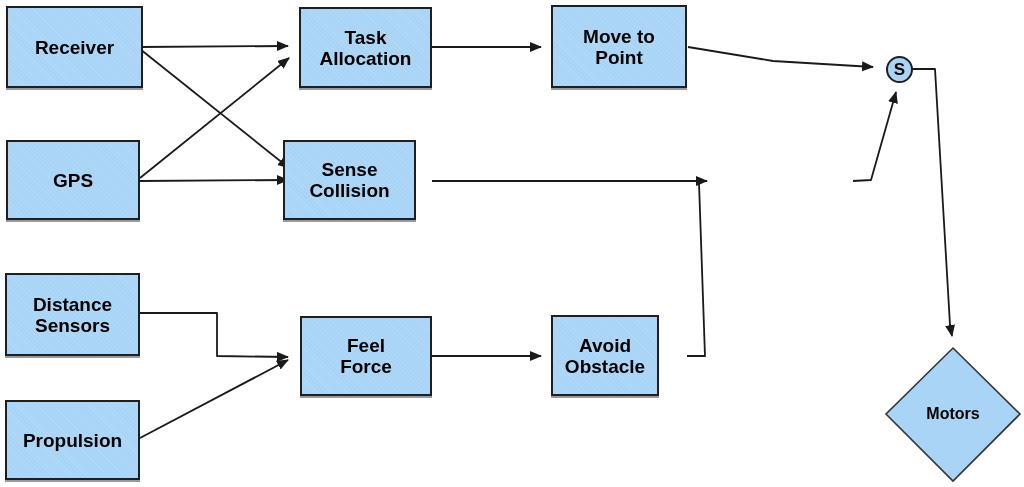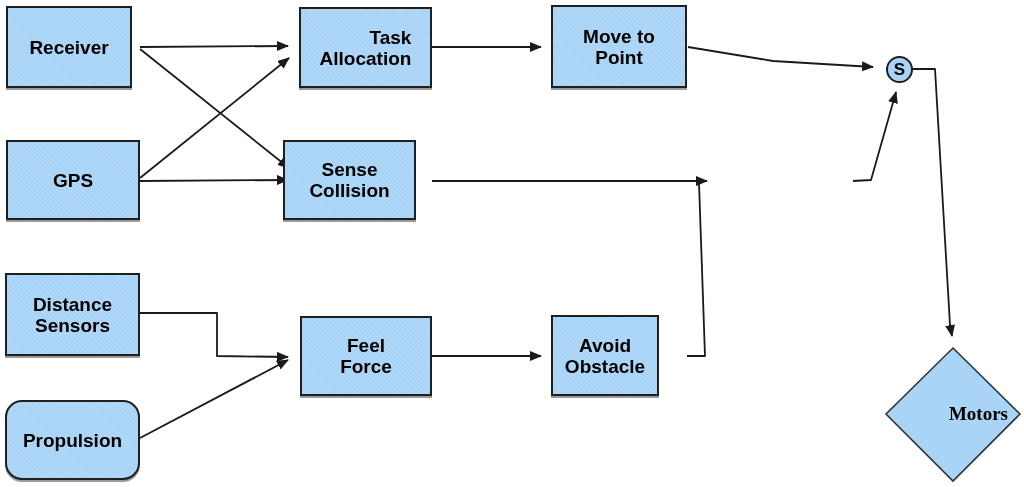--- a/index.html
+++ b/index.html
@@ -52,26 +52,25 @@
     justify-content: center;
     color: #000000;
     font-weight: bold;
     font-size: 17px;
     line-height: 17px;
     box-shadow: none;
   }
   .diamond-label {
     position: absolute;
     width: 110px;
-    text-align: right;
+    text-align: center;
     color: #000000;
     font-weight: bold;
-    font-size: 19px;
+    font-size: 16px;
     line-height: 21px;
-    font-family: Liberation Serif, serif;
   }
   .edge {
     stroke: #1a1a1a;
     stroke-width: 1.8;
     fill: none;
     stroke-linejoin: round;
   }
   .shape {
     fill: #a9d4f6;
     stroke: #333333;
@@ -100,38 +99,38 @@
     <path class="edge" marker-end="url(#arr)" d="M688,47 L773,61 L873,67"></path>
     <path class="edge" marker-end="url(#arr)" d="M853,181 L871,180 L896,92"></path>
     <path class="edge" marker-end="url(#arr)" d="M912,69 L935,69 L950,325 L952,336"></path>
     <path class="edge" marker-end="url(#arr)" d="M140,313 L217,313 L217,356 L288,357"></path>
     <path class="edge" marker-end="url(#arr)" d="M140,438 L288,360"></path>
     <path class="edge" marker-end="url(#arr)" d="M432,356 L541,356"></path>
 
     <polygon class="shape" points="953,348 1020,414 953,481 886,414"></polygon>
   </svg>
 
-  <div class="node" style="left:6px; top:6px; width:126px; height:82px;">
+  <div class="node" style="left:6px; top:6px; width:137px; height:82px;">
     <span class="lbl">Receiver</span>
   </div>
 
   <div class="node" style="left:6px; top:140px; width:134px; height:80px;">
     <span class="lbl">GPS</span>
   </div>
 
   <div class="node" style="left:5px; top:273px; width:135px; height:83px;">
     <span class="lbl">Distance
 Sensors</span>
   </div>
 
-  <div class="node" style="left:5px; top:400px; width:135px; height:80px;border-radius:17px;">
+  <div class="node" style="left:5px; top:400px; width:135px; height:80px;">
     <span class="lbl">Propulsion</span>
   </div>
 
-  <div class="node" style="left:299px; top:7px; width:133px; height:81px;text-align:right;">
+  <div class="node" style="left:299px; top:7px; width:133px; height:81px;">
     <span class="lbl">Task
 Allocation</span>
   </div>
 
   <div class="node" style="left:283px; top:140px; width:133px; height:80px;">
     <span class="lbl">Sense
 Collision</span>
   </div>
 
   <div class="node" style="left:300px; top:316px; width:132px; height:80px;">

